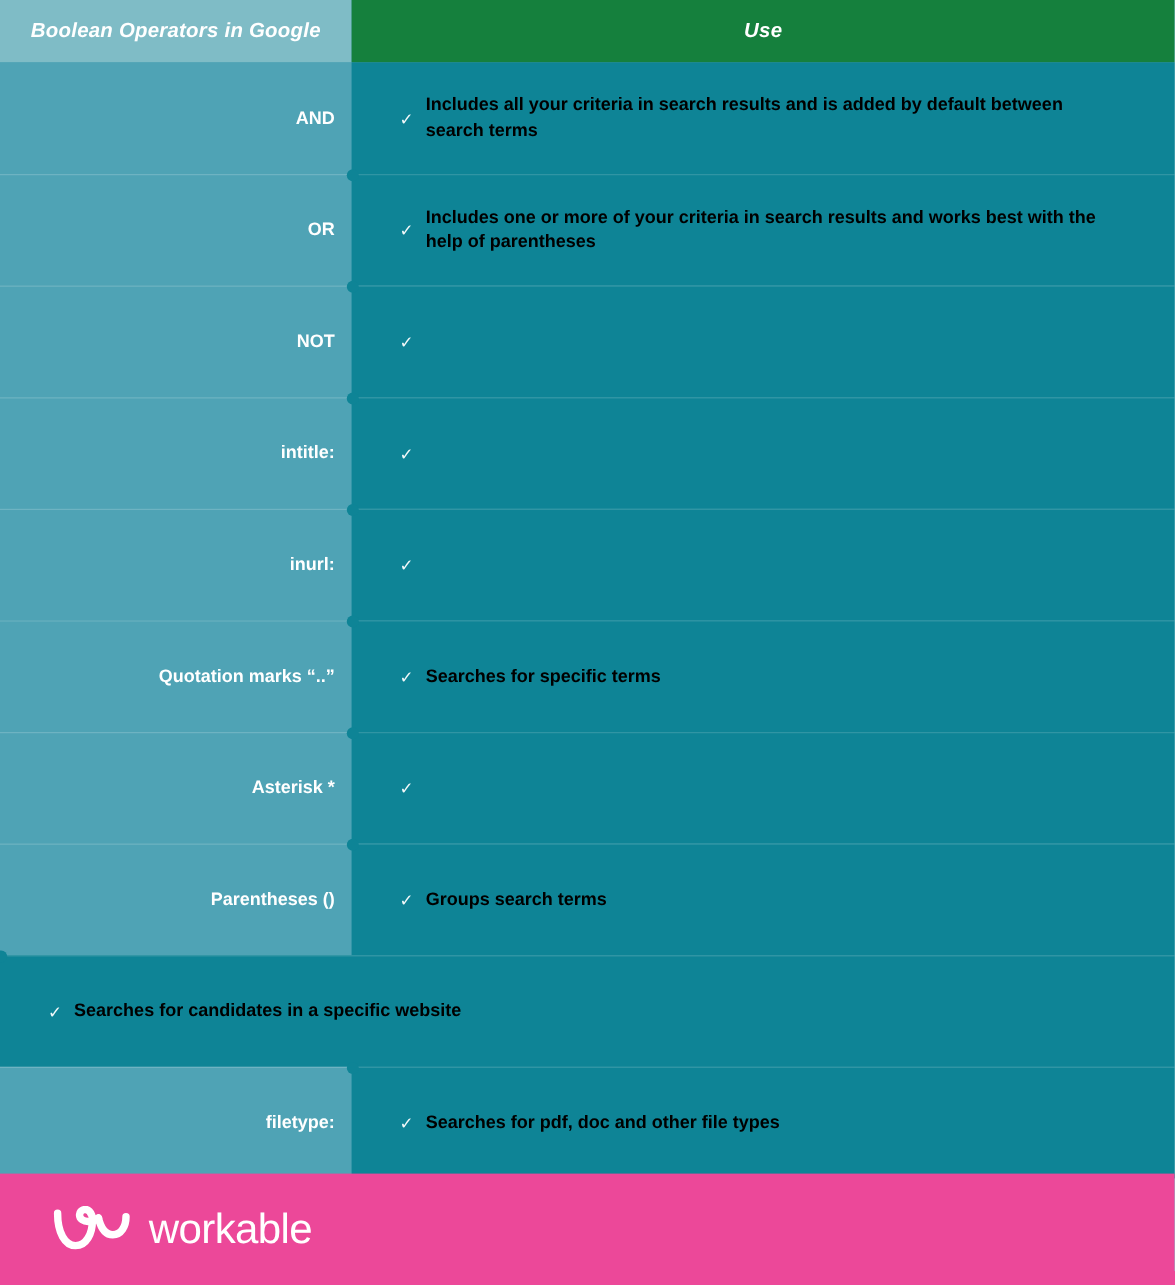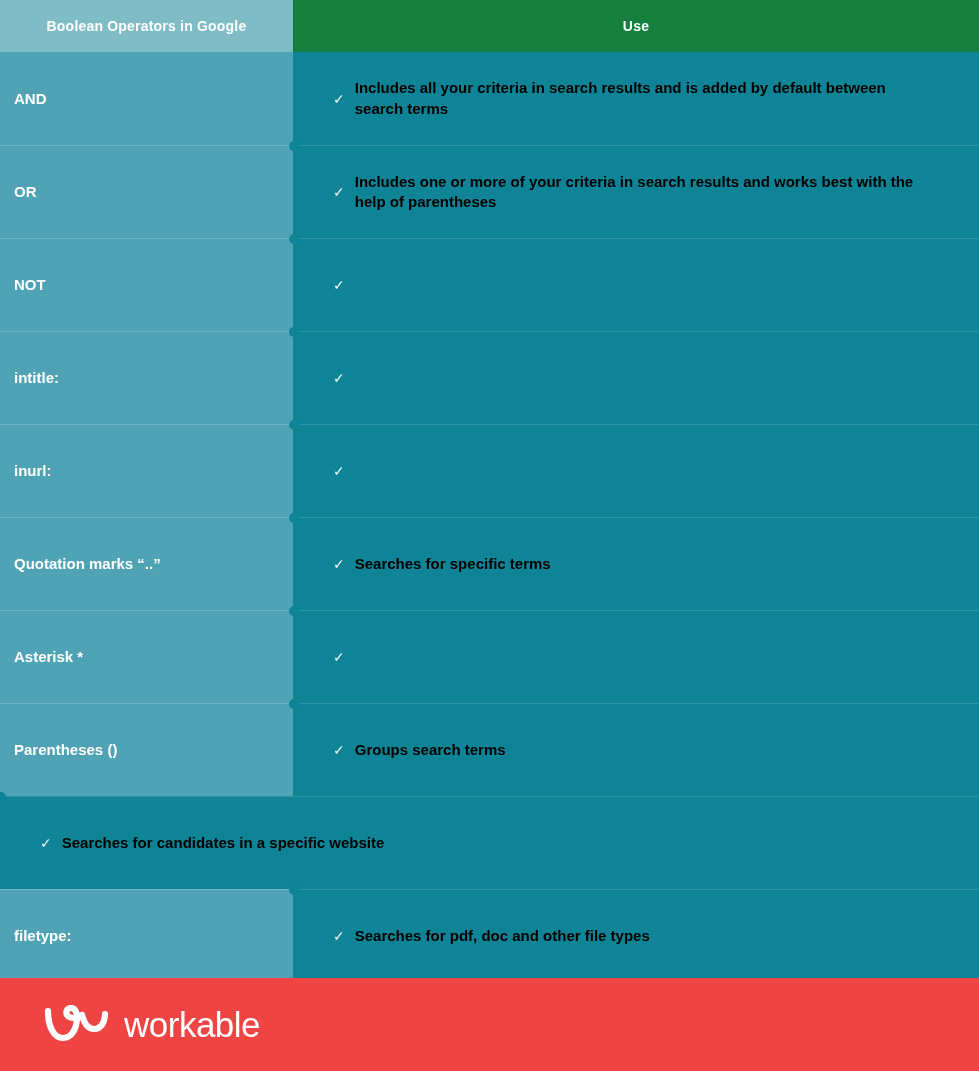--- a/index.html
+++ b/index.html
@@ -37,42 +37,43 @@
   .header-cell-right {
     flex: 1 1 auto;
     background: #15803d;
     display: flex;
     align-items: center;
     justify-content: center;
     box-sizing: border-box;
   }
   .header-text {
     color: #ffffff;
-    font-size: 14px;
+    font-size: 17px;
     font-weight: bold;
     letter-spacing: 0.2px;
+    font-style: italic;
   }
 
   
   .table-body {
     width: 100%;
     background: #4FA3B5;
   }
   .table-row {
     display: flex;
     width: 100%;
     position: relative;
   }
   .cell-operator {
     width: 293px;
     min-width: 293px;
     background: #4FA3B5;
     display: flex;
     align-items: center;
-    justify-content: flex-start;
+    justify-content: flex-end;
     box-sizing: border-box;
     position: relative;
     border-top: 1px solid rgba(255,255,255,0.18);
     padding: 0 14px;
   }
   .table-row:first-child .cell-operator {
     border-top: none;
   }
   .operator-label {
     color: #ffffff;
@@ -128,21 +129,21 @@
   
   .row-h-tall  { height: 93px; }
 
   
   .footer {
     position: absolute;
     left: 0;
     bottom: 0;
     width: 979px;
     height: 93px;
-    background: #ef4444;
+    background: #ec4899;
     display: flex;
     align-items: center;
     padding-left: 44px;
     box-sizing: border-box;
   }
   .logo {
     display: flex;
     align-items: center;
     gap: 14px;
   }

